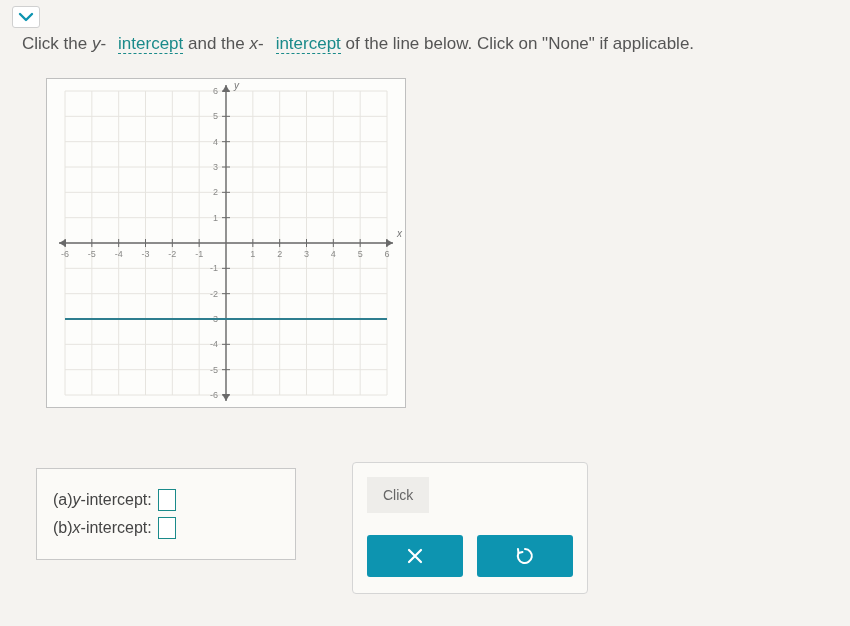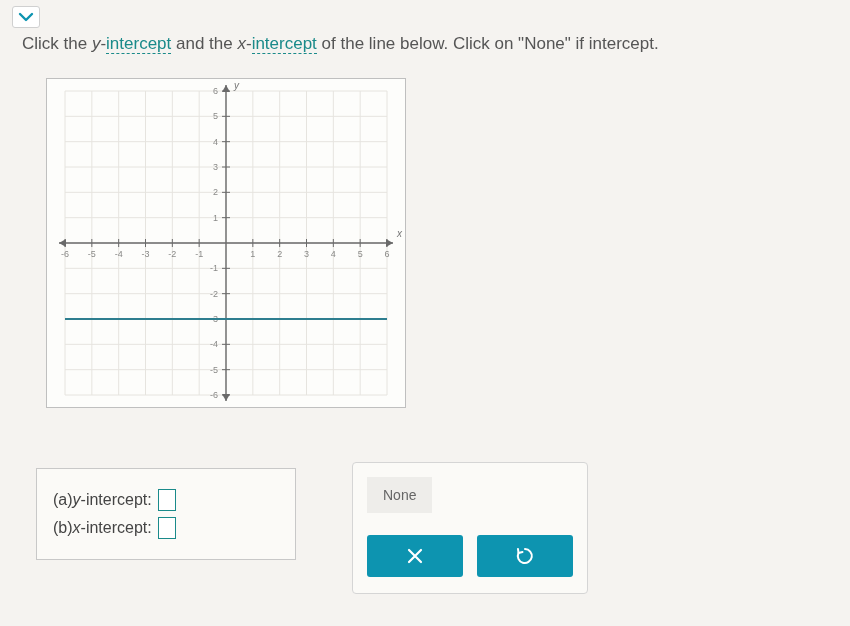--- a/index.html
+++ b/index.html
@@ -31,20 +31,21 @@
     position: absolute;
     top: 34px;
     left: 22px;
     font-size: 17px;
     color: #555;
   }
   .term {
     color: #1a8a8a;
     border-bottom: 1px dashed #1a8a8a;
     cursor: pointer;
+    margin-left: 12px;
   }
   .graph-frame {
     position: absolute;
     top: 78px;
     left: 46px;
     width: 360px;
     height: 330px;
     background: #fdfdfb;
     border: 1px solid #bfbfbf;
   }
@@ -112,21 +113,21 @@
 </head>
 <body>
 
 <div class="chevron-btn">
   <svg width="16" height="12" viewBox="0 0 16 12">
     <path d="M2 3 L8 9 L14 3" stroke="#0d94b0" stroke-width="2.4" fill="none" stroke-linecap="round" stroke-linejoin="round"></path>
   </svg>
 </div>
 
 <div class="question">
-  <span>Click the </span><span style="font-style:italic">y</span>-<span class="term">intercept</span><span> and the </span><span style="font-style:italic">x</span><span>-</span><span class="term">intercept</span><span> of the line below. Click on "None" if intercept.</span>
+  <span>Click the </span><span style="font-style:italic">y</span>-<span class="term">intercept</span><span> and the </span><span style="font-style:italic">x</span><span>-</span><span class="term">intercept</span><span> of the line below. Click on "None" if applicable.</span>
 </div>
 
 <div class="graph-frame">
   <svg id="graph-svg" width="358" height="328" viewBox="0 0 358 328">
       <line x1="18" y1="316" x2="18" y2="12" stroke="#e6e4df" stroke-width="1"></line>
       <line x1="44.83333333333333" y1="316" x2="44.83333333333333" y2="12" stroke="#e6e4df" stroke-width="1"></line>
       <line x1="71.66666666666666" y1="316" x2="71.66666666666666" y2="12" stroke="#e6e4df" stroke-width="1"></line>
       <line x1="98.5" y1="316" x2="98.5" y2="12" stroke="#e6e4df" stroke-width="1"></line>
       <line x1="125.33333333333333" y1="316" x2="125.33333333333333" y2="12" stroke="#e6e4df" stroke-width="1"></line>
       <line x1="152.16666666666669" y1="316" x2="152.16666666666669" y2="12" stroke="#e6e4df" stroke-width="1"></line>
@@ -219,21 +220,21 @@
   </div>
   <div class="answer-row">
     <span>(b) </span>
     <span class="ital">x</span>
     <span>-intercept:</span>
     <div class="input-box"></div>
   </div>
 </div>
 
 <div class="tool-panel">
-  <button class="none-btn">None</button>
+  <button class="none-btn">Click</button>
   <div class="btn-row">
     <button class="teal-btn">
       <svg width="18" height="18" viewBox="0 0 18 18">
         <path d="M3 3 L15 15 M15 3 L3 15" stroke="#fff" stroke-width="2.2" stroke-linecap="round"></path>
       </svg>
     </button>
     <button class="teal-btn">
       <svg width="20" height="20" viewBox="0 0 20 20">
         <path d="M10 3 A7 7 0 1 1 3.5 7" stroke="#fff" stroke-width="2" fill="none" stroke-linecap="round"></path>
         <path d="M3 3 L3.5 7 L7.5 6" stroke="#fff" stroke-width="2" fill="none" stroke-linecap="round" stroke-linejoin="round"></path>

